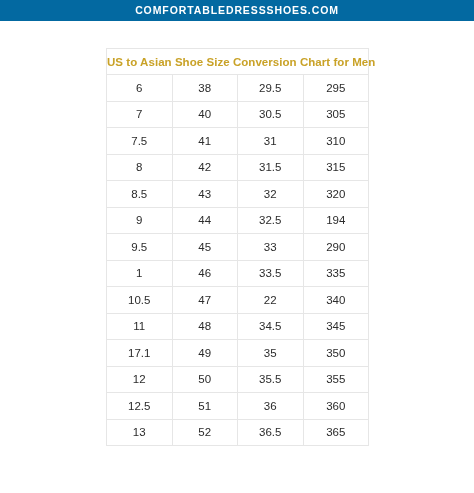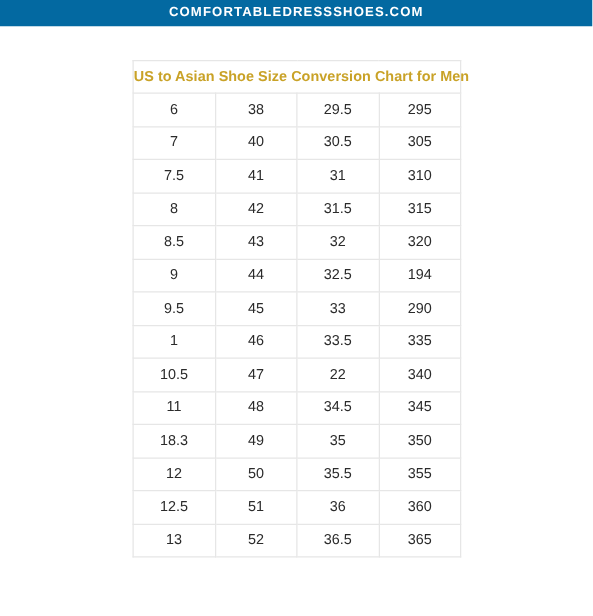--- a/index.html
+++ b/index.html
@@ -149,21 +149,21 @@
           <td class="data-cell">22</td>
           <td class="data-cell">340</td>
         </tr>
         <tr>
           <td class="data-cell">11</td>
           <td class="data-cell">48</td>
           <td class="data-cell">34.5</td>
           <td class="data-cell">345</td>
         </tr>
         <tr>
-          <td class="data-cell">18.3</td>
+          <td class="data-cell">17.1</td>
           <td class="data-cell">49</td>
           <td class="data-cell">35</td>
           <td class="data-cell">350</td>
         </tr>
         <tr>
           <td class="data-cell">12</td>
           <td class="data-cell">50</td>
           <td class="data-cell">35.5</td>
           <td class="data-cell">355</td>
         </tr>

